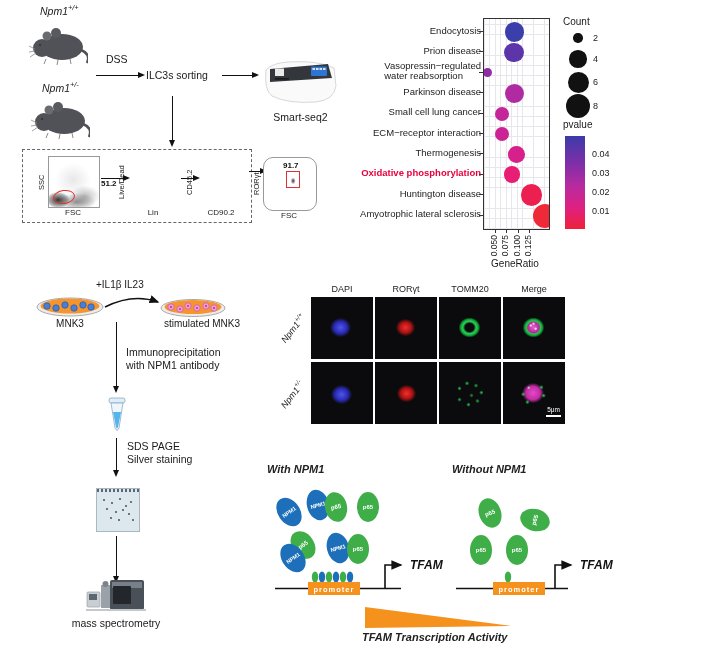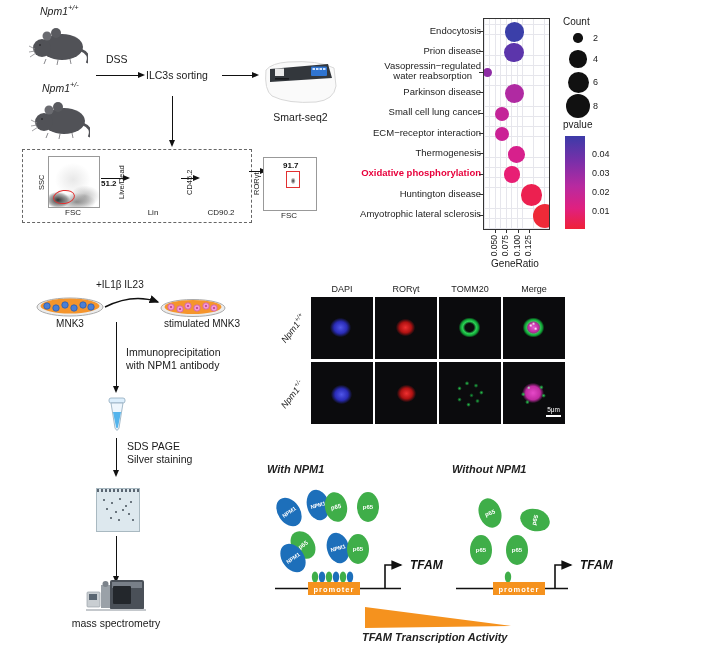--- a/index.html
+++ b/index.html
@@ -25,33 +25,33 @@
     radial-gradient(24px 22px at 48% 45%,rgba(150,150,150,.22),transparent 75%);}
   .fp2{background-image:
     radial-gradient(13px 9px at 38% 34%,rgba(40,40,40,.85),transparent 70%),
     radial-gradient(9px 5px at 60% 10%,rgba(70,70,70,.7),transparent 75%),
     radial-gradient(9px 24px at 72% 62%,rgba(45,45,45,.8),transparent 70%),
     radial-gradient(16px 10px at 42% 58%,rgba(120,120,120,.35),transparent 70%);}
   .fp3{background-image:
     radial-gradient(9px 13px at 82% 28%,rgba(25,25,25,.92),transparent 70%),
     radial-gradient(15px 12px at 45% 58%,rgba(90,90,90,.5),transparent 72%),
     radial-gradient(10px 8px at 64% 40%,rgba(110,110,110,.45),transparent 72%);}
-  .fp4{background-image:radial-gradient(3px 4px at 56% 44%,rgba(40,40,40,.95),transparent 85%);}
+  .fp4{background-image:radial-gradient(3px 4px at 56% 44%,rgba(40,40,40,.95),transparent 85%);border-radius:10px;}
   .gate-e{position:absolute;border:1.2px solid #e23131;border-radius:50%;}
   .gate-r{position:absolute;border:1.2px solid #e23131;}
   .gateval{position:absolute;font-size:8px;font-weight:bold;color:#111;}
   .fxl{position:absolute;font-size:8px;color:#222;text-align:center;}
   .fyl{position:absolute;font-size:7.5px;color:#222;writing-mode:vertical-rl;transform:rotate(180deg);text-align:center;}
   
   #plotarea{position:absolute;left:483px;top:18px;width:65px;height:210px;border:1px solid #333;overflow:hidden;
     background-image:
       repeating-linear-gradient(90deg,#e6e6ec 0 .8px,transparent .8px 5.45px),
       repeating-linear-gradient(0deg,#e6e6ec 0 .8px,transparent .8px 10.2px);}
   .bubble{position:absolute;border-radius:50%;}
-  .ylab{position:absolute;right:234px;font-size:9.5px;line-height:10px;text-align:center;white-space:pre-line;color:#222;}
+  .ylab{position:absolute;right:234px;font-size:9.5px;line-height:10px;text-align:left;white-space:pre-line;color:#222;}
   .ylab.hl{color:#e8003c;font-weight:bold;}
   .ytick{position:absolute;left:479px;width:4px;height:1px;background:#333;}
   .xtick{position:absolute;top:229px;width:1px;height:4px;background:#333;}
   .xticklab{position:absolute;top:235px;font-size:8.5px;color:#222;writing-mode:vertical-rl;transform:rotate(180deg);line-height:11px;}
   .legdot{position:absolute;border-radius:50%;background:#111;}
   .leglab{position:absolute;font-size:9px;color:#222;}
   .cbar-tick{position:absolute;width:4px;height:1.4px;background:#fff;}
   
   .ifcell{position:absolute;width:62px;height:62px;background:#0b0b0d;overflow:hidden;}
   .ifhead{position:absolute;font-size:9px;color:#222;width:62px;text-align:center;}

